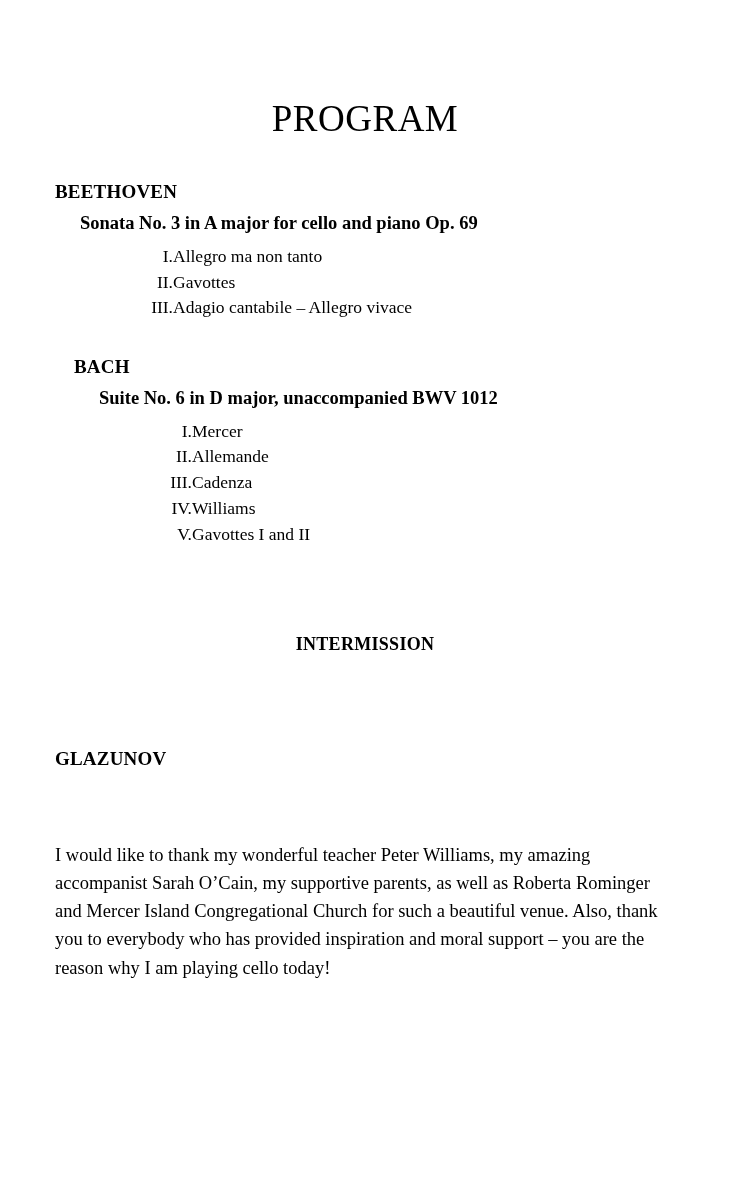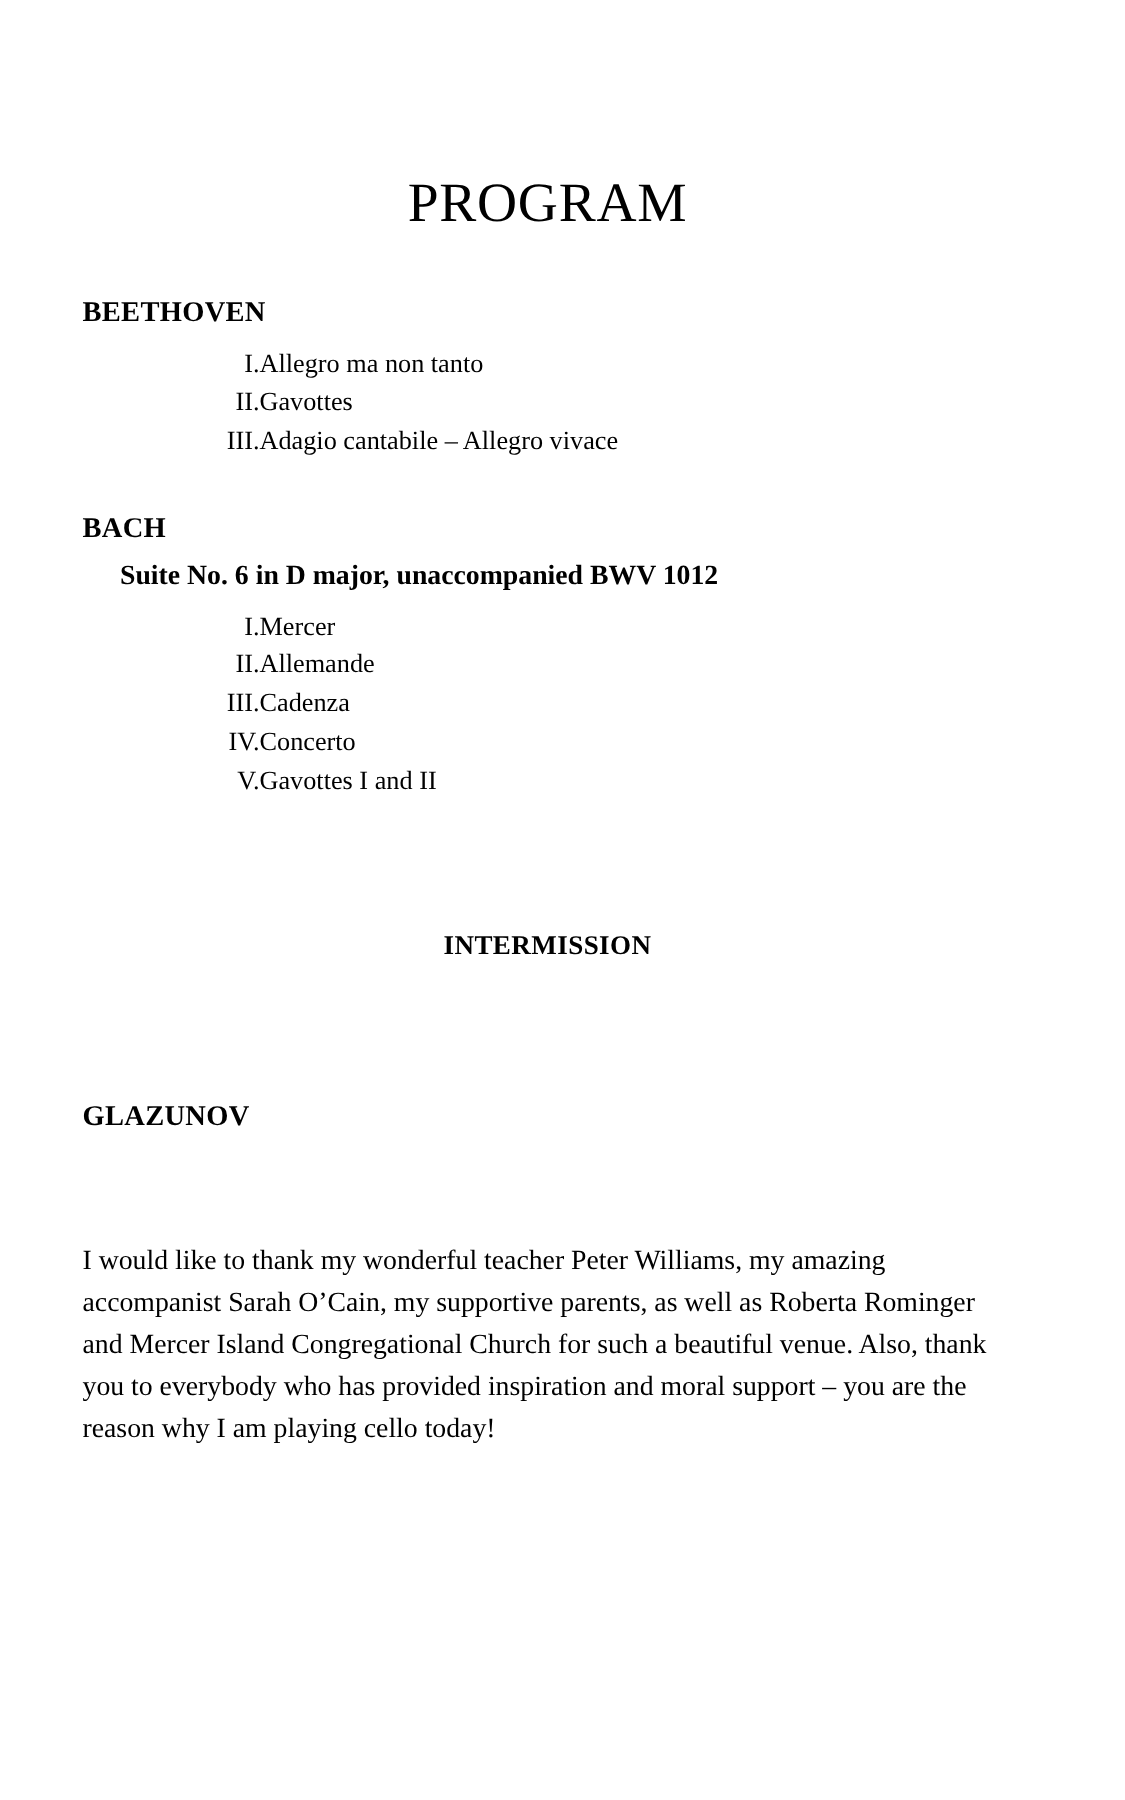--- a/index.html
+++ b/index.html
@@ -14,21 +14,21 @@
     font-family: "Liberation Serif", "DejaVu Serif", serif;
     -webkit-font-smoothing: antialiased;
     overflow: hidden;
   }
 
   .page {
     position: relative;
     width: 730px;
     height: 1200px;
     box-sizing: border-box;
-    padding: 17px 55px;
+    padding: 0 55px;
   }
 
   
   .program-title {
     text-align: center;
     font-size: 37px;
     font-weight: 400;
     letter-spacing: 0.5px;
     line-height: 1;
     margin: 0;
@@ -37,20 +37,21 @@
 
   
   .works {
     margin-top: 43px;
   }
   .work-block {
     margin-bottom: 0;
   }
   .work-block + .work-block {
     margin-top: 34px;
+    margin-left: 19px;
   }
 
   .composer {
     font-size: 19px;
     font-weight: 700;
     line-height: 1.25;
     letter-spacing: 0.2px;
   }
 
   .work-title {
@@ -109,20 +110,21 @@
 </head>
 <body>
 
 <div class="page">
 
   <h1 class="program-title">PROGRAM</h1>
 
   <div class="works" id="first-half">
       <div class="work-block">
         <div class="composer">BEETHOVEN</div>
+        <div class="work-title">Sonata No. 3 in A major for cello and piano Op. 69</div>
         <table class="movements">
           <tbody>
             <tr>
               <td class="mv-num">I.</td>
               <td class="mv-name">Allegro ma non tanto</td>
             </tr>
             <tr>
               <td class="mv-num">II.</td>
               <td class="mv-name">Gavottes</td>
             </tr>
@@ -145,21 +147,21 @@
             <tr>
               <td class="mv-num">II.</td>
               <td class="mv-name">Allemande</td>
             </tr>
             <tr>
               <td class="mv-num">III.</td>
               <td class="mv-name">Cadenza</td>
             </tr>
             <tr>
               <td class="mv-num">IV.</td>
-              <td class="mv-name">Concerto</td>
+              <td class="mv-name">Williams</td>
             </tr>
             <tr>
               <td class="mv-num">V.</td>
               <td class="mv-name">Gavottes I and II</td>
             </tr>
           </tbody>
         </table>
       </div>
     </div>
 

